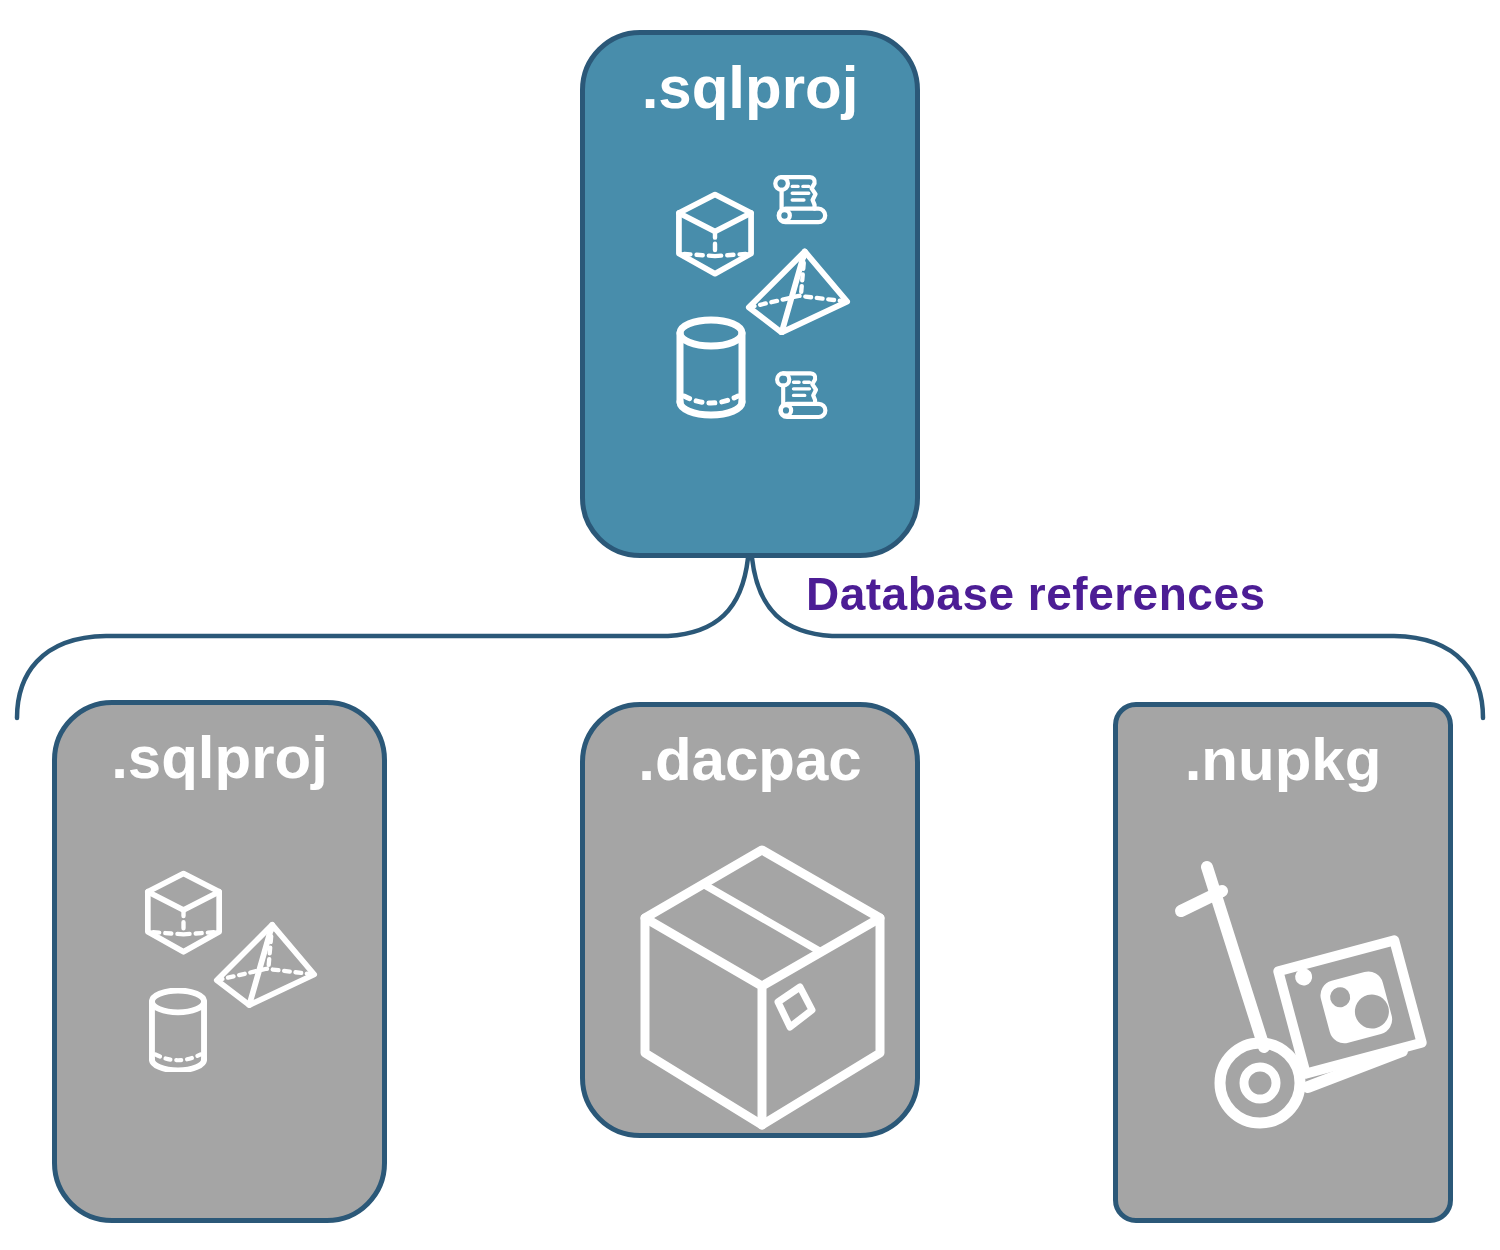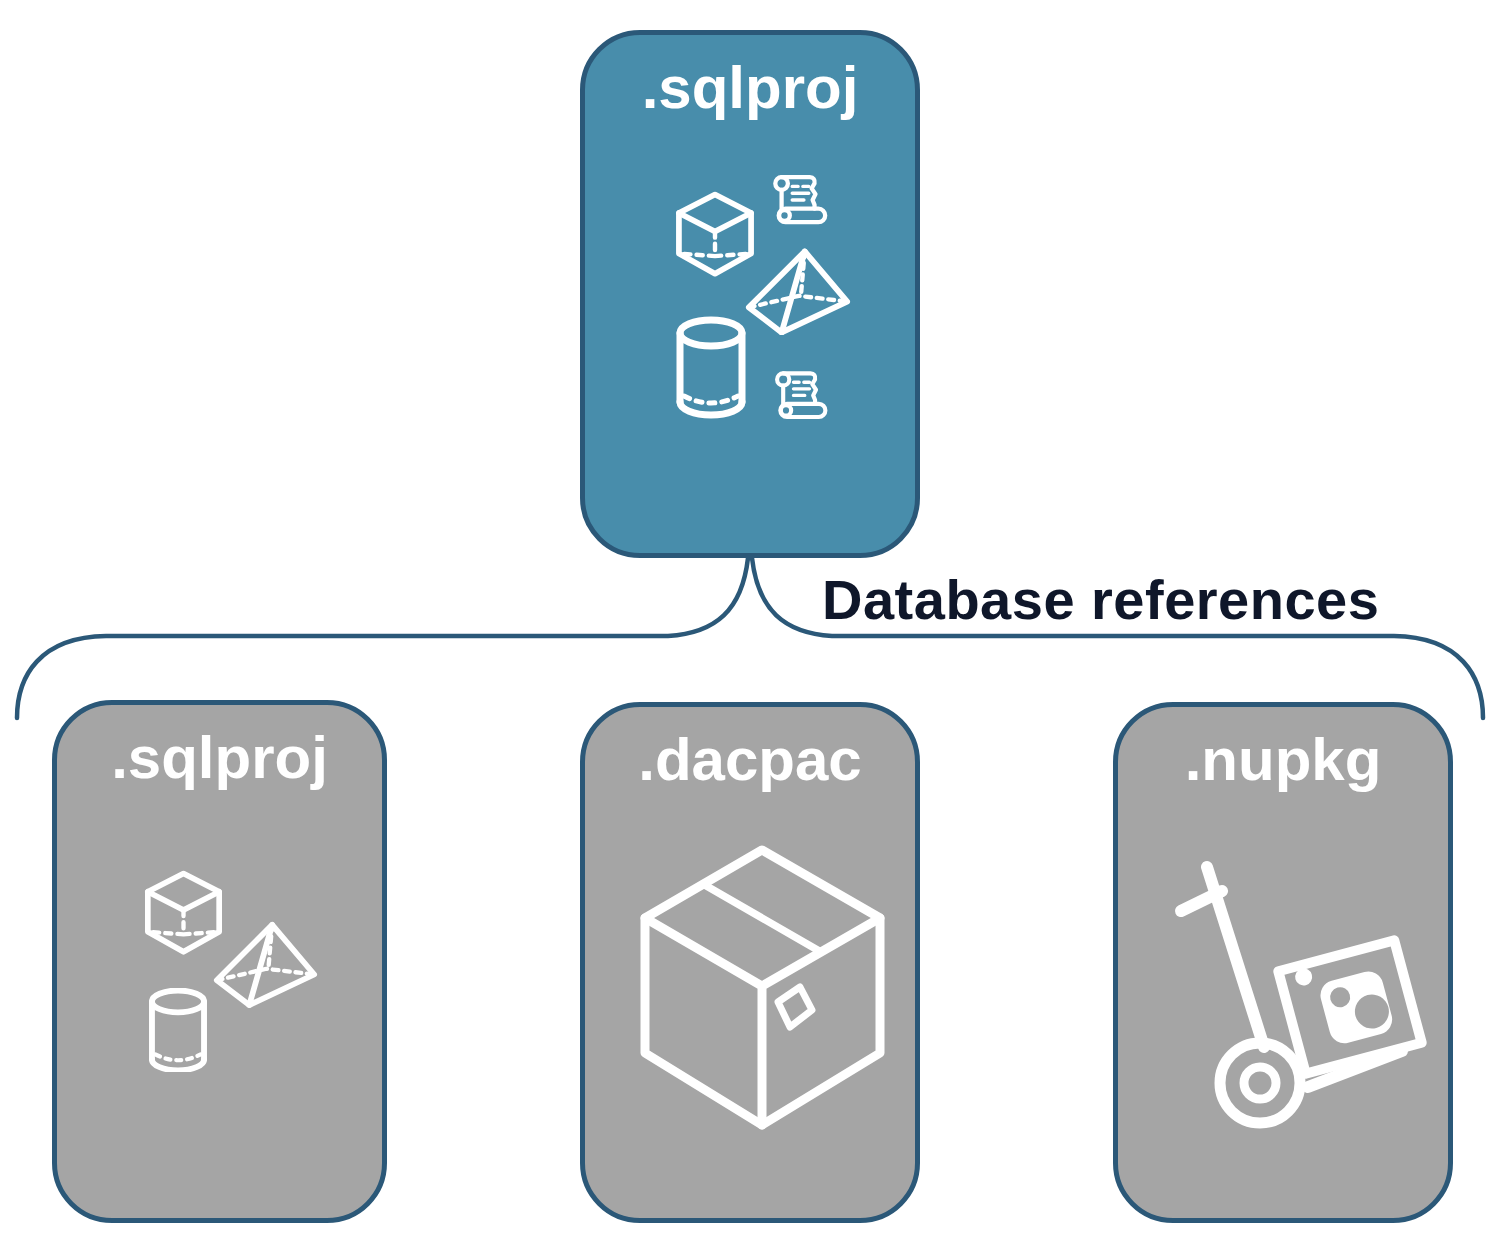--- a/index.html
+++ b/index.html
@@ -1,26 +1,26 @@
 <!DOCTYPE html>
 <html><head>
 <meta charset="utf-8">
 <style>
   html,body{margin:0;padding:0;background:#ffffff;}
   .canvas{position:relative;width:1500px;height:1250px;background:#ffffff;overflow:hidden;
           font-family:"Liberation Sans",sans-serif;}
   .brace{position:absolute;left:0;top:0;}
-  .db-ref-label{position:absolute;left:806px;top:567px;font-size:56px;font-weight:700;
-                color:#0f172a;letter-spacing:0.5px;white-space:nowrap;margin-left:16px;}
+  .db-ref-label{position:absolute;left:806px;top:567px;font-size:46px;font-weight:700;
+                color:#4c1d95;letter-spacing:0.5px;white-space:nowrap;}
   .node{position:absolute;border:5px solid #2b5878;border-radius:60px;box-sizing:border-box;}
   .node-root{left:580px;top:30px;width:340px;height:528px;background:#488dab;}
   .node-child{background:#a5a5a5;}
   .node-c1{left:52px;top:700px;width:335px;height:523px;}
-  .node-c2{left:580px;top:702px;width:340px;height:521px;}
-  .node-c3{left:1113px;top:702px;width:340px;height:521px;}
+  .node-c2{left:580px;top:702px;width:340px;height:436px;}
+  .node-c3{left:1113px;top:702px;width:340px;height:521px;border-radius:23px;}
   .node-title{margin-top:20px;text-align:center;font-size:60px;font-weight:700;color:#ffffff;
               line-height:1.1;}
   .icon{position:absolute;}
 </style>
 </head>
 <body>
 
 <div class="canvas">
 
   <svg class="brace" width="1500" height="1250" viewBox="0 0 1500 1250">

